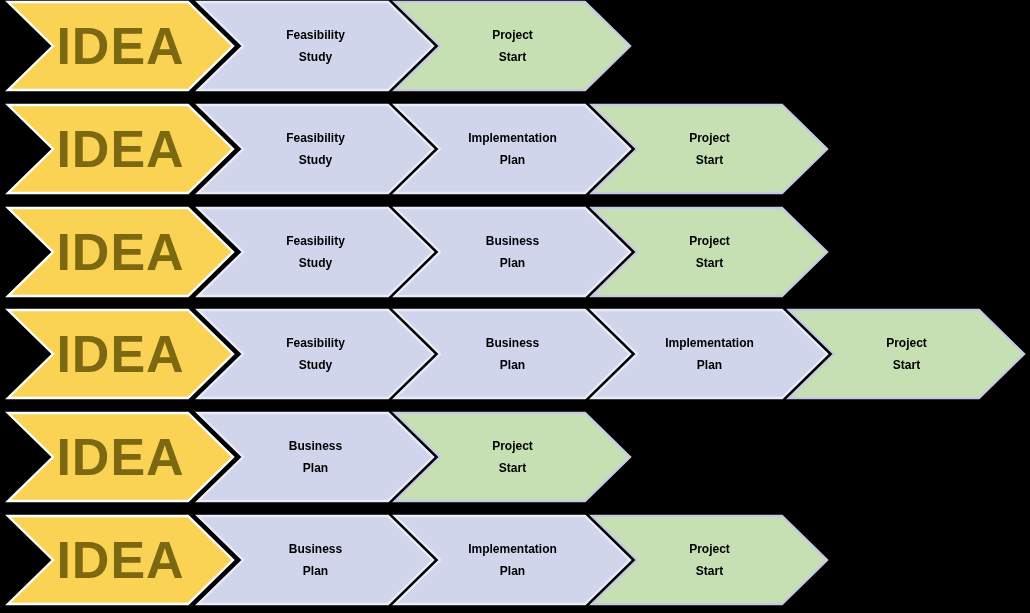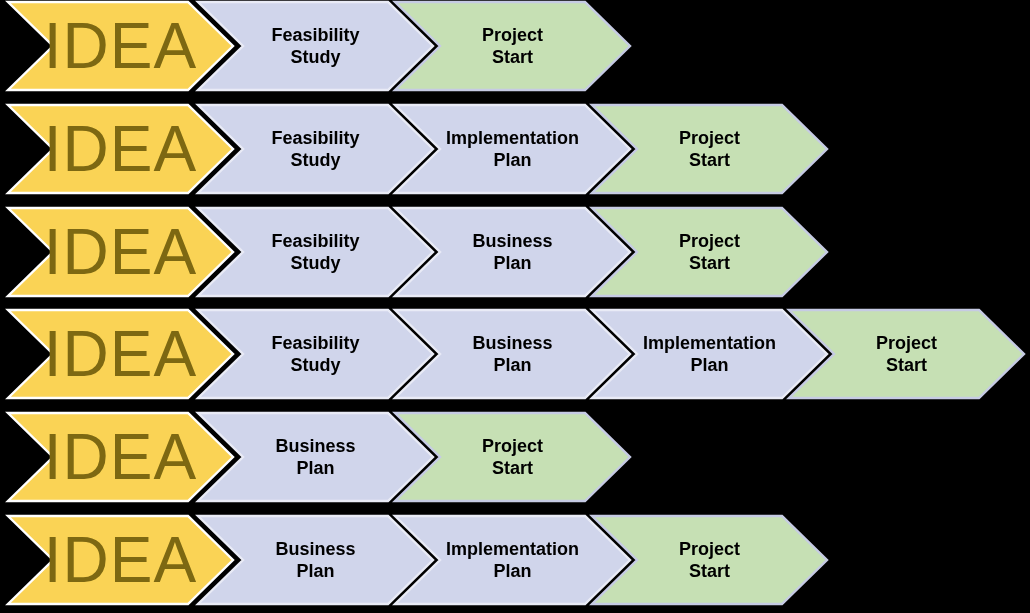--- a/index.html
+++ b/index.html
@@ -10,26 +10,26 @@
     overflow:hidden;
     font-family:"Liberation Sans","DejaVu Sans",sans-serif;
   }
   .row{position:absolute;left:0;width:1030px;height:88px;}
   .arrow{position:absolute;top:0;height:88px;}
   .arrow svg{position:absolute;left:-3px;top:-3px;display:block;}
   .arrow-label{
     position:absolute;left:0;top:0;width:100%;height:100%;
     display:flex;align-items:center;justify-content:center;
     text-align:center;
-    font-weight:bold;font-size:18px;line-height:22px;
+    font-weight:bold;font-size:12px;line-height:22px;
     white-space:pre-line;
     color:#000;
   }
   .idea-label{
-    font-weight:normal;font-size:64px;line-height:56px;
+    font-weight:bold;font-size:52px;line-height:56px;
     letter-spacing:1px;
   }
 </style>
 </head>
 <body>
 
 <div class="canvas" id="canvas" style="background: rgb(0, 0, 0);">
     <div class="row" style="top: 2px;">
       <div class="arrow" style="left: 8px; width: 225px;">
         <svg width="231" height="94" viewBox="-3 -3 231 94">

